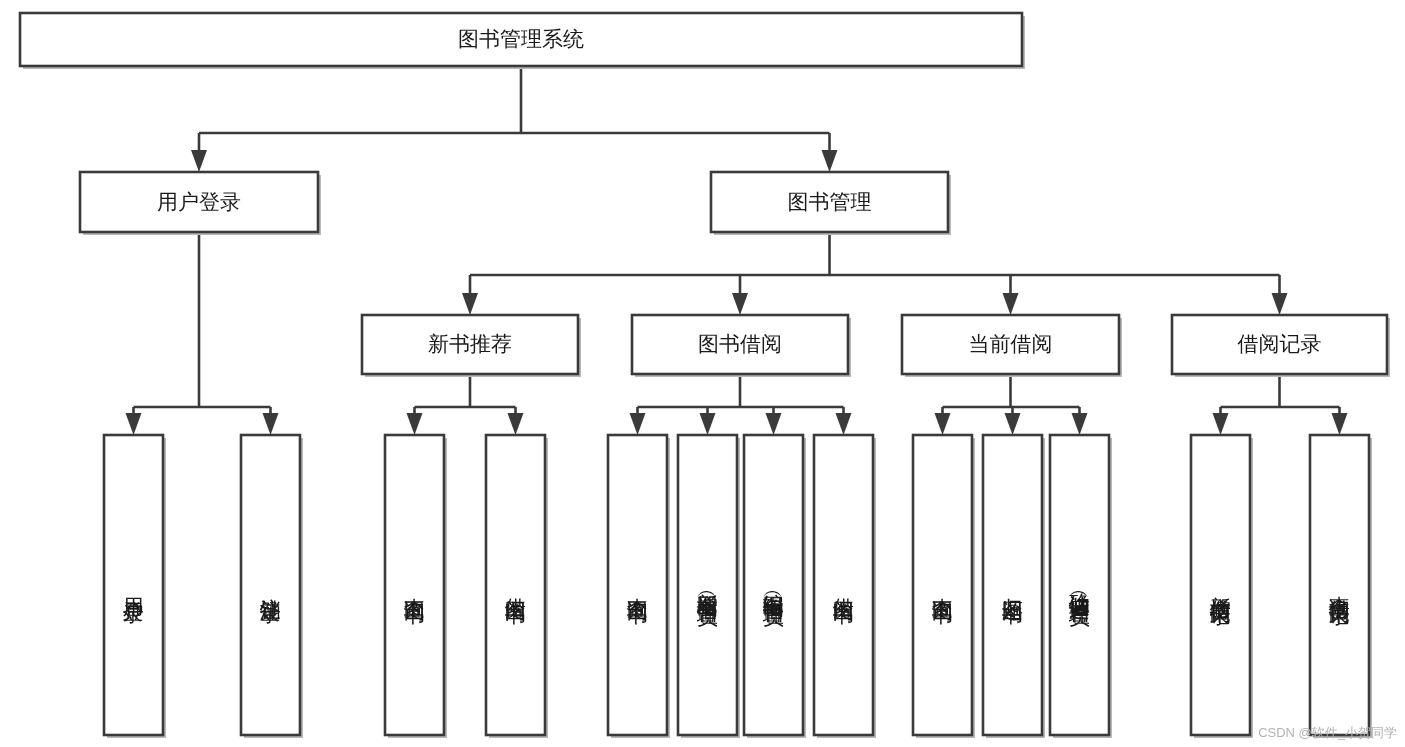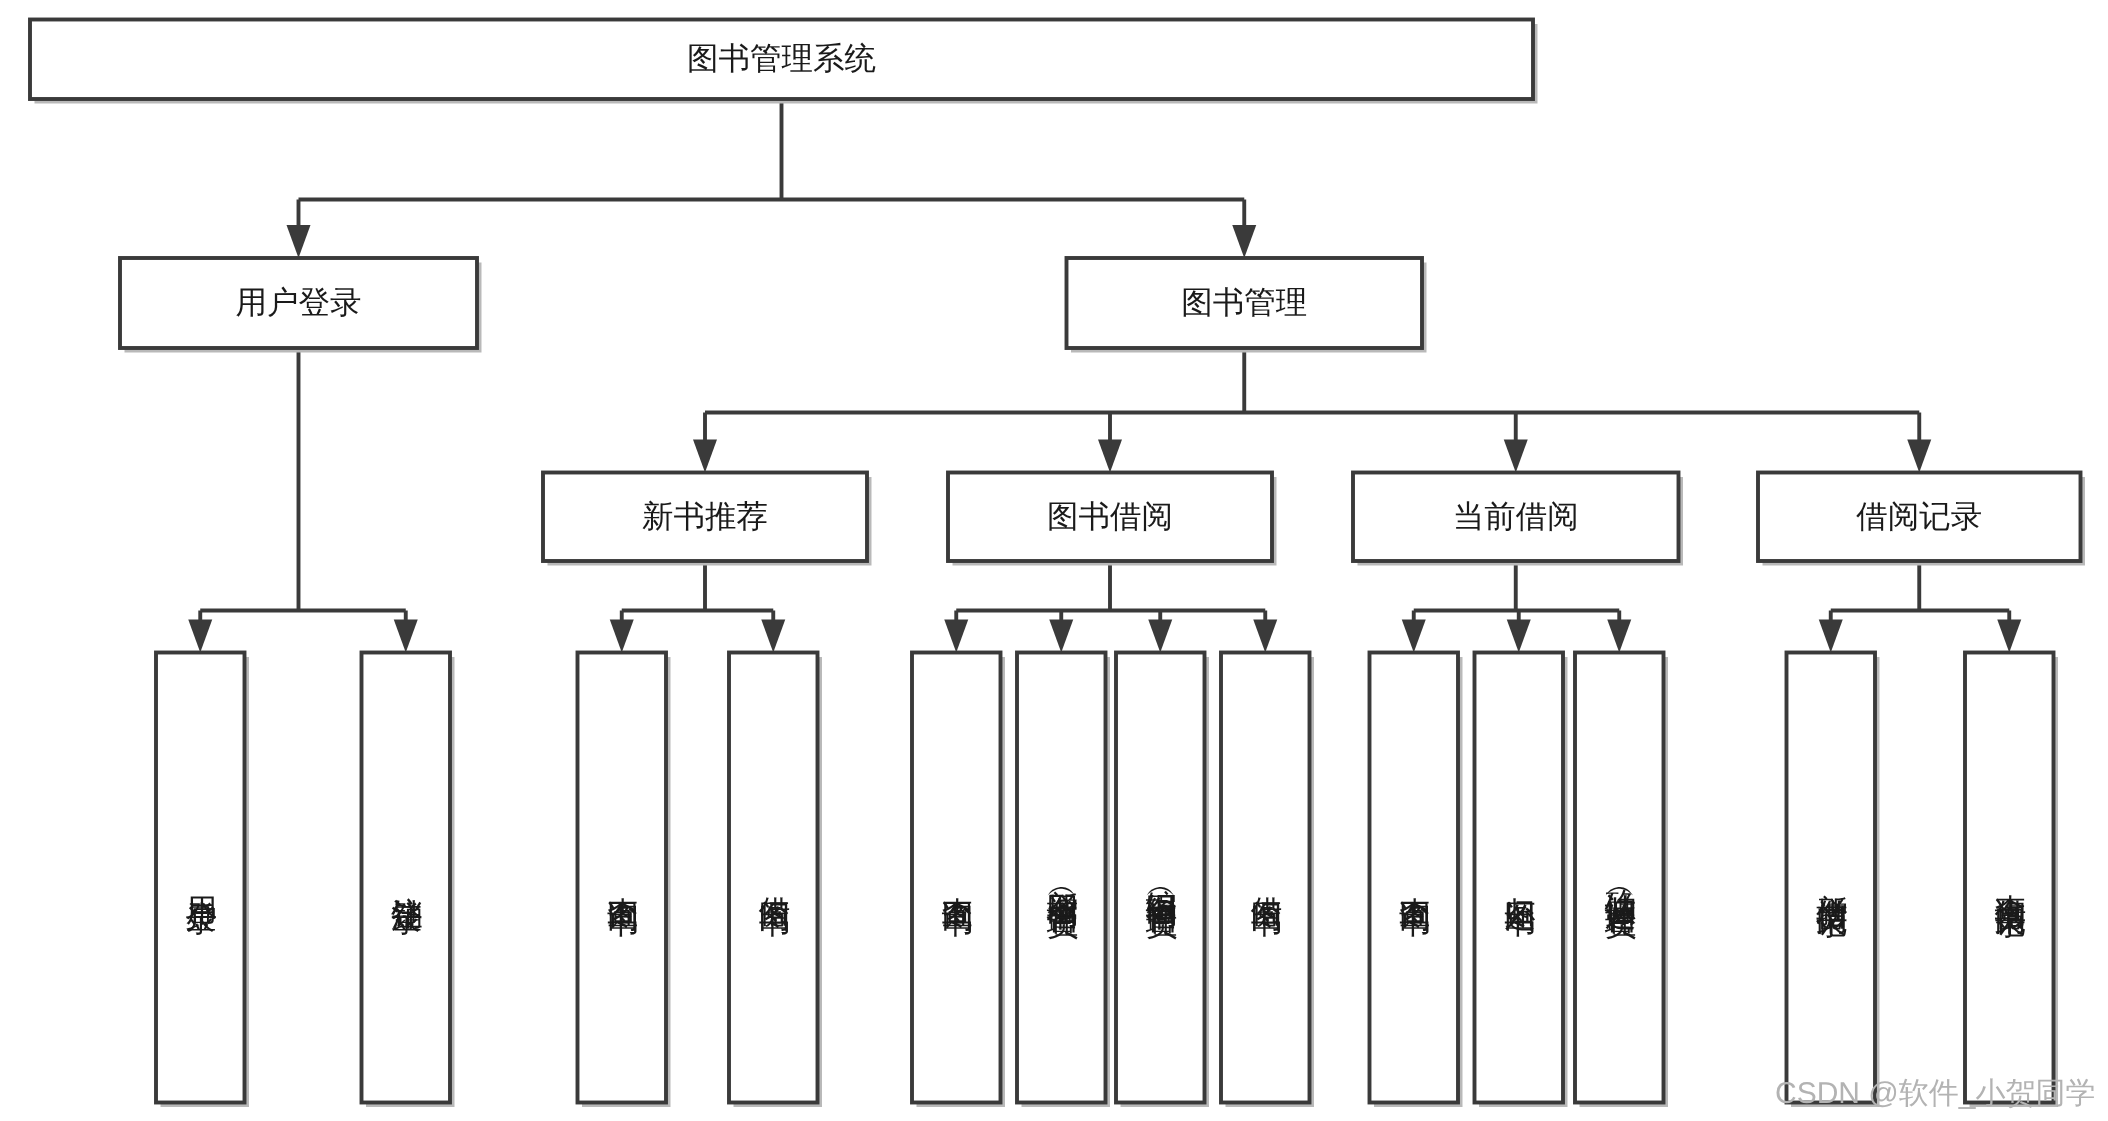--- a/index.html
+++ b/index.html
@@ -64,21 +64,21 @@
     align-items: center;
     justify-content: center;
     white-space: nowrap;
     pointer-events: none;
   }
   .watermark {
     position: absolute;
     right: 8px;
     bottom: 5px;
     font-family: "Liberation Sans", "DejaVu Sans", sans-serif;
-    font-size: 20px;
+    font-size: 13px;
     color: #b3b3b3;
     white-space: nowrap;
     user-select: none;
   }
 </style>
 </head>
 <body>
 
 <div id="diagram-root">
 

